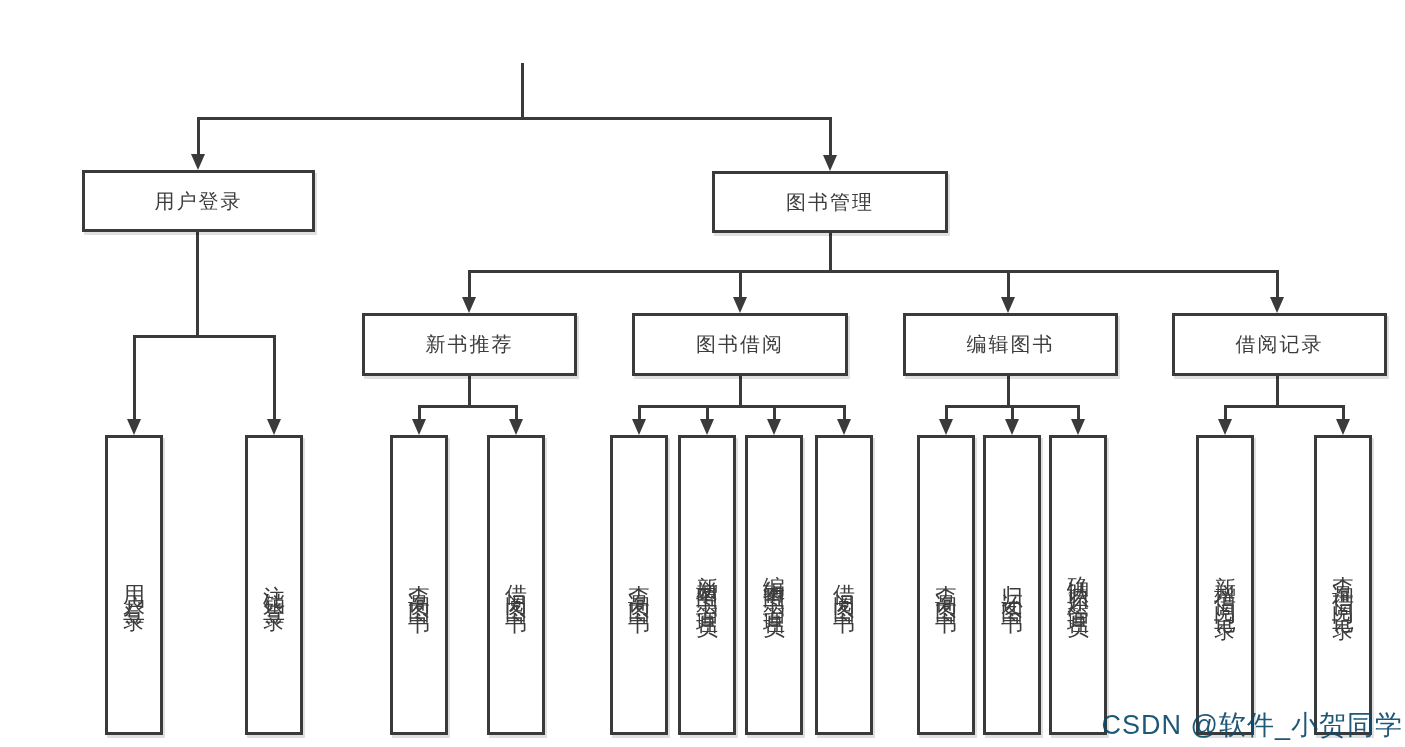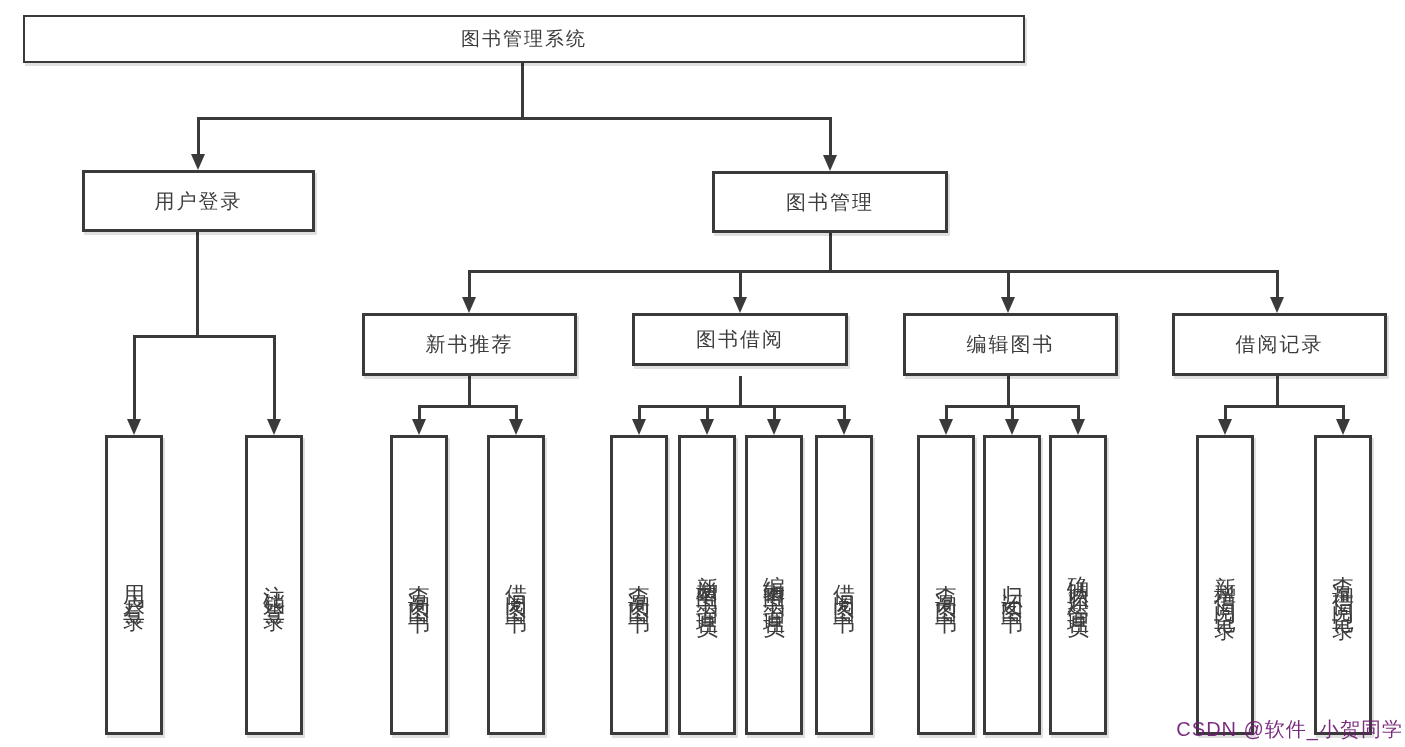--- a/index.html
+++ b/index.html
@@ -23,43 +23,40 @@
   }
   .vl{position:absolute;width:3px;background:#3a3a3a;z-index:1;}
   .hl{position:absolute;height:3px;background:#3a3a3a;z-index:1;}
   .ah{
     position:absolute;width:0;height:0;z-index:1;
     border-left:7px solid transparent;border-right:7px solid transparent;
     border-top:16px solid #3a3a3a;
   }
   .watermark{
     position:absolute;right:2px;bottom:4px;z-index:6;
-    font-size:20px;color:#701a75;opacity:0.92;letter-spacing:1px;text-align:center;
+    font-size:27px;color:#0c4a6e;opacity:0.92;letter-spacing:1px;text-align:center;
   }
 </style>
 </head>
 <body>
 
 <div class="canvas">
 
-  <div class="box root" style="left:23px;top:15px;width:1002px;height:48px;">
-    <span>图书管理系统</span>
-  </div>
 
   <div class="box" style="left:82px;top:170px;width:233px;height:62px;">
     <span>用户登录</span>
   </div>
   <div class="box" style="left:712px;top:171px;width:236px;height:62px;">
     <span>图书管理</span>
   </div>
 
   <div class="box" style="left:362px;top:313px;width:215px;height:63px;">
     <span>新书推荐</span>
   </div>
-  <div class="box" style="left:632px;top:313px;width:216px;height:53px;">
+  <div class="box" style="left:632px;top:313px;width:216px;height:63px;">
     <span>图书借阅</span>
   </div>
   <div class="box" style="left:903px;top:313px;width:215px;height:63px;">
     <span>编辑图书</span>
   </div>
   <div class="box" style="left:1172px;top:313px;width:215px;height:63px;">
     <span>借阅记录</span>
   </div>
 
   <div class="box leaf" style="left:105px;top:435px;width:58px;height:300px;">

